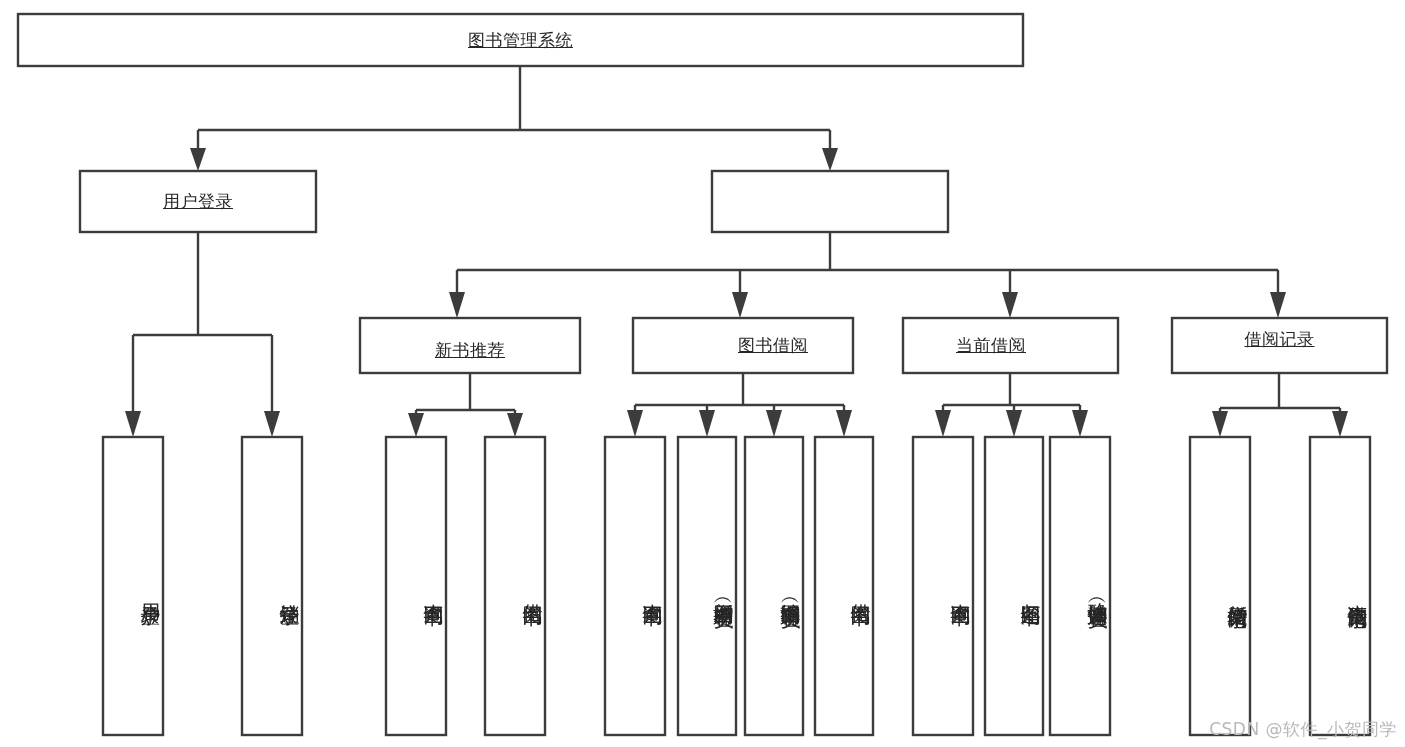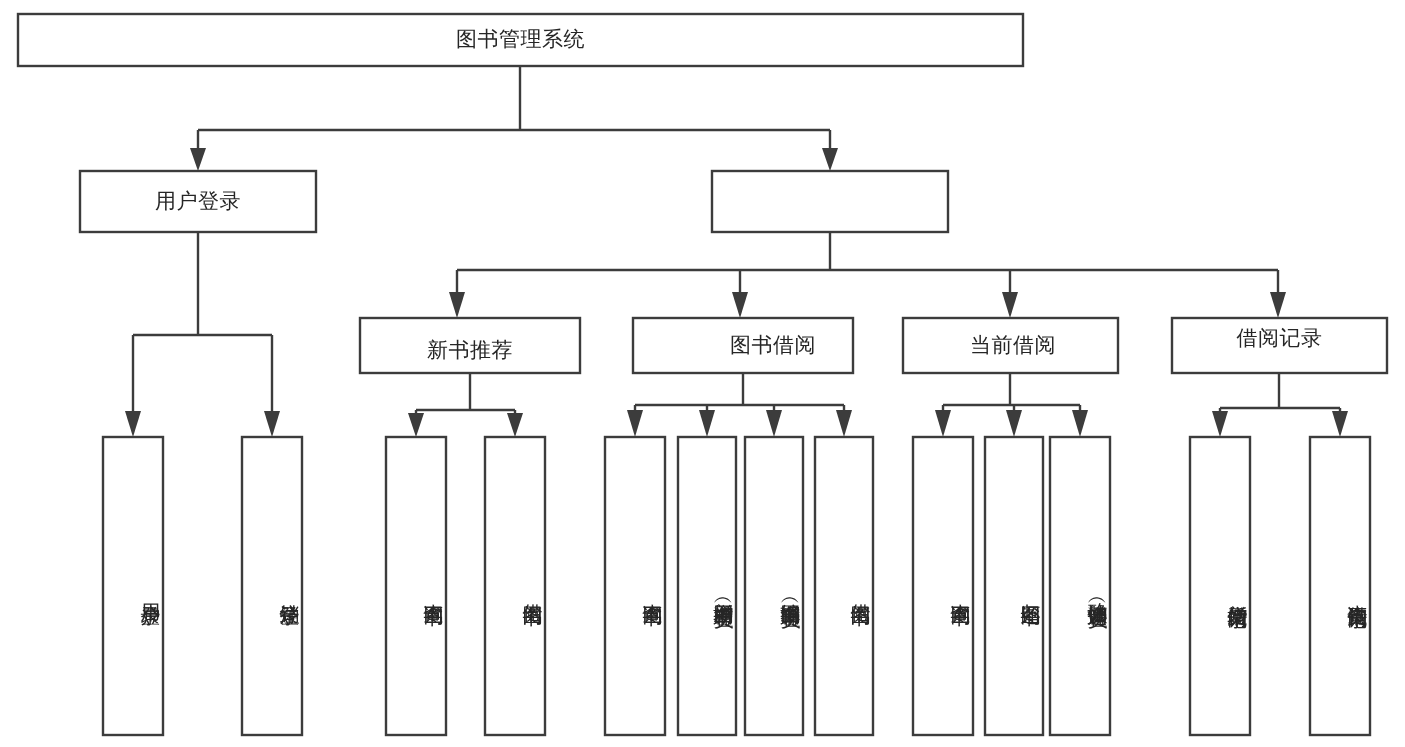--- a/index.html
+++ b/index.html
@@ -45,23 +45,24 @@
     position: absolute;
     display: flex;
     align-items: center;
     justify-content: center;
     color: #262626;
     font-family: "DejaVu Sans", "Liberation Sans", sans-serif;
     pointer-events: none;
     text-align: center;
   }
   .node-label.horizontal {
-    font-size: 21px;
+    font-size: 17px;
     line-height: 1.2;
     letter-spacing: 0.5px;
+    text-decoration: underline;
   }
   .node-label.vertical {
     writing-mode: vertical-rl;
     text-orientation: upright;
     font-size: 20px;
     line-height: 1.25;
     letter-spacing: 1px;
     align-items: flex-start;
     justify-content: center;
     padding-top: 4px;
@@ -190,21 +191,21 @@
 
   <div class="node-label horizontal" style="left:18px; top:14px; width:1005px; height:52px;">图书管理系统</div>
 
   <div class="node-label horizontal" style="left:80px; top:171px; width:236px; height:61px;">用户登录</div>
 
 
   <div class="node-label horizontal" style="left:360px; top:318px; width:220px; height:65px;">新书推荐</div>
 
   <div class="node-label horizontal" style="left:633px; top:318px; width:220px; height:55px;margin-left:30px;">图书借阅</div>
 
-  <div class="node-label horizontal" style="left:909px; top:318px; width:208px; height:55px;text-align:center;">当前借阅</div>
+  <div class="node-label horizontal" style="left:887px; top:318px; width:208px; height:55px;text-align:center;">当前借阅</div>
 
   <div class="node-label horizontal" style="left:1172px; top:318px; width:215px; height:42px;">借阅记录</div>
 
   <div class="node-label vertical" style="left:103px; top:505px; width:60px; height:165px;">用户登录</div>
 
   <div class="node-label vertical" style="left:242px; top:505px; width:60px; height:165px;">注销登录</div>
 
   <div class="node-label vertical" style="left:386px; top:505px; width:60px; height:165px;">查询图书</div>
 
   <div class="node-label vertical" style="left:485px; top:505px; width:60px; height:165px;">借阅图书</div>
@@ -220,14 +221,15 @@
   <div class="node-label vertical" style="left:913px; top:505px; width:60px; height:165px;">查询图书</div>
 
   <div class="node-label vertical" style="left:985px; top:505px; width:58px; height:165px;">归还图书</div>
 
   <div class="node-label vertical topalign" style="left:1050px; top:444px; width:60px; height:290px;">确认归还（管理员）</div>
 
   <div class="node-label vertical topalign" style="left:1190px; top:455px; width:60px; height:270px;">新增借阅记录</div>
 
   <div class="node-label vertical topalign" style="left:1310px; top:455px; width:60px; height:270px;">查询借阅记录</div>
 
+  <div class="watermark">CSDN @软件_小贺同学</div>
 
 </div>
 
 </body></html>

